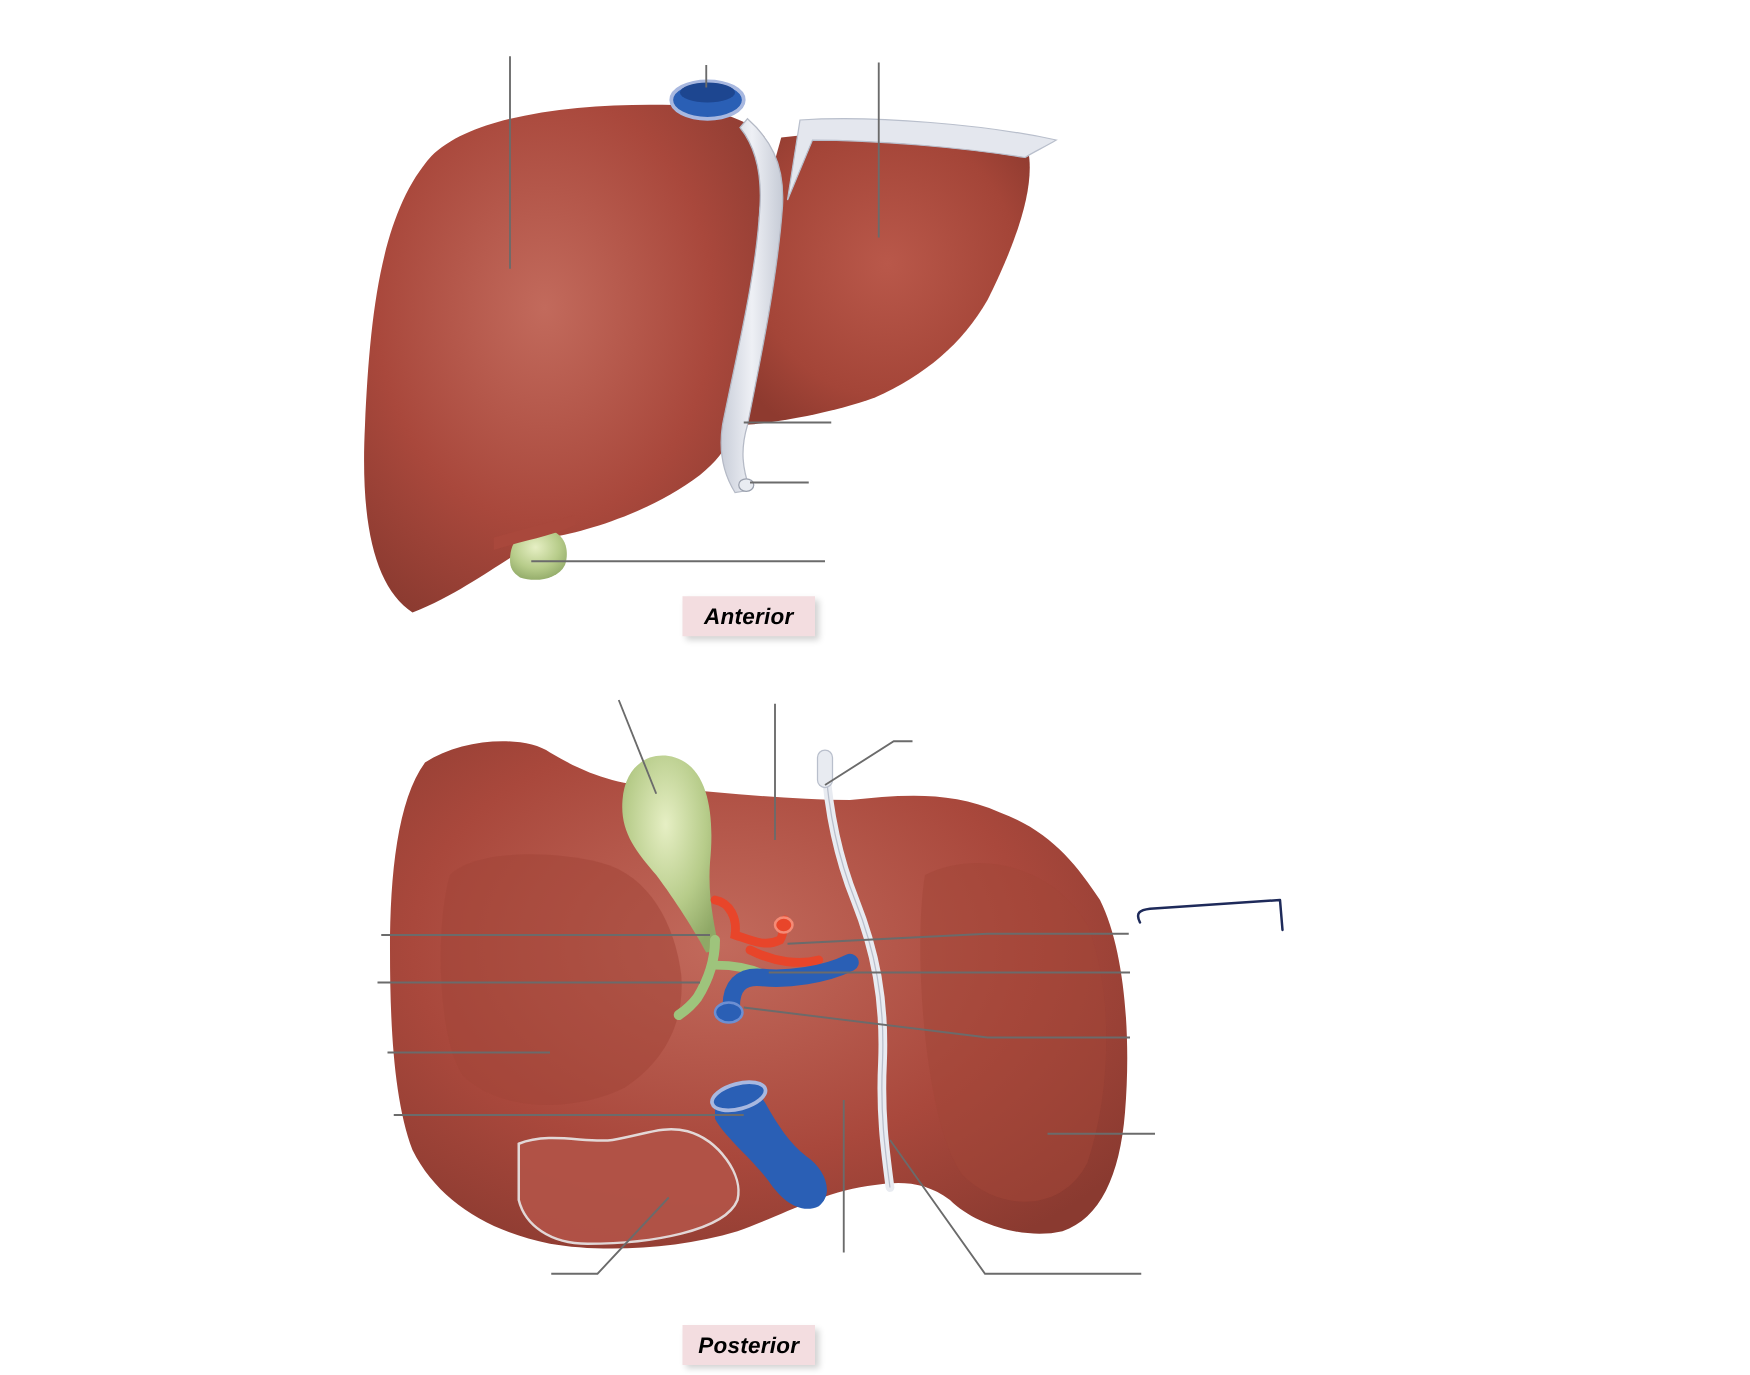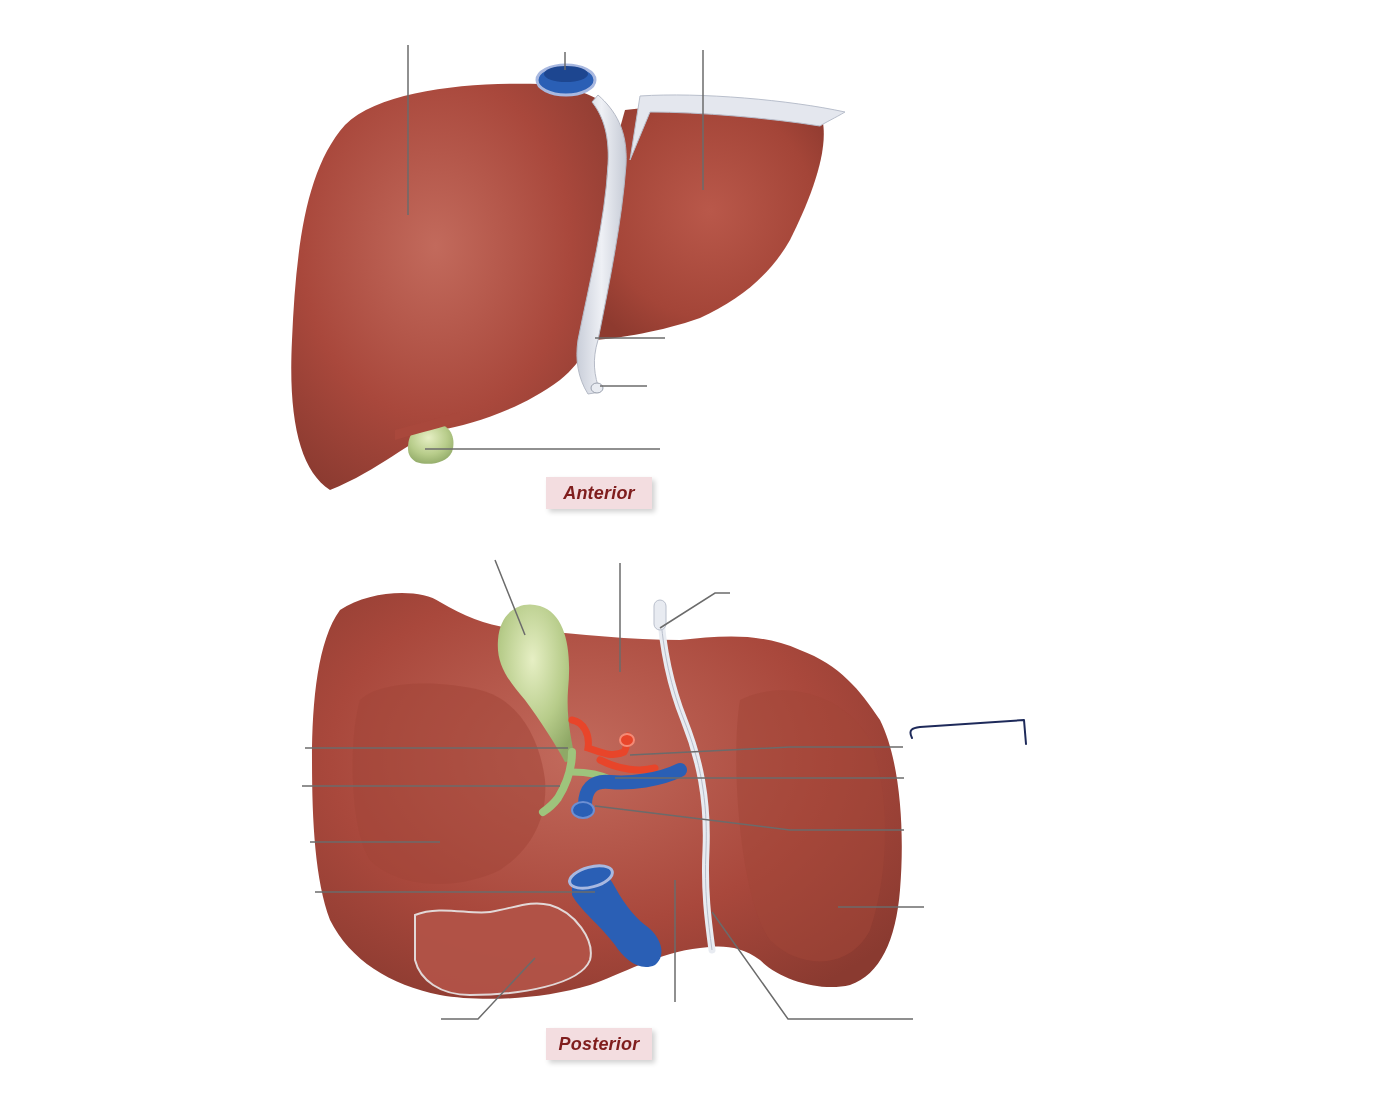--- a/index.html
+++ b/index.html
@@ -1,28 +1,28 @@
 <!DOCTYPE html>
 <html><head>
   <meta charset="utf-8">
   <style>
     html, body { margin: 0; padding: 0; background: #ffffff; }
     body { width: 1400px; height: 1100px; position: relative; overflow: hidden;
            font-family: "Liberation Sans", sans-serif; }
     .figure { position: absolute; left: 0; top: 0; width: 1400px; height: 1100px; }
     svg.art { position: absolute; left: 0; top: 0; }
     .caption {
-      position: absolute; background: #f3dde0; color: #7f1d1d;
+      position: absolute; background: #f3dde0; color: #000000;
       font-family: "Liberation Sans", sans-serif; font-weight: bold; font-style: italic;
       font-size: 18px; letter-spacing: 0.2px; text-align: center;
       box-shadow: 3px 3px 5px rgba(0,0,0,0.18);
       line-height: 32px; height: 32px;
     }
     .cap-anterior { left: 546px; top: 477px; width: 106px; }
-    .cap-posterior { left: 546px; top: 1028px; width: 106px; }
+    .cap-posterior { left: 546px; top: 1060px; width: 106px; }
   </style>
 </head>
 <body>
 
 <div class="figure">
 
   <svg class="art" width="1400" height="1100" viewBox="0 0 1400 1100">
     <defs>
       <radialGradient id="lvr" cx="45%" cy="40%" r="70%">
         <stop offset="0%" stop-color="#c26a5c"></stop>

